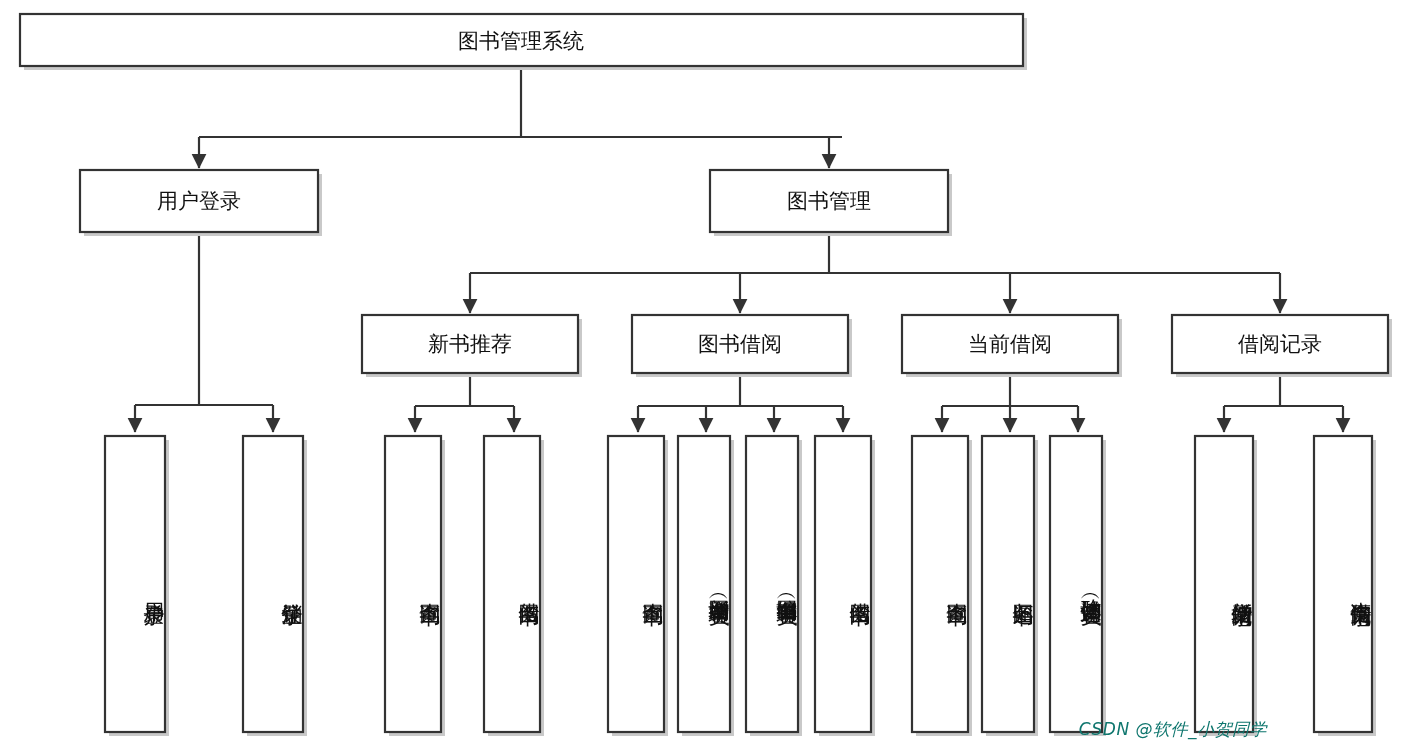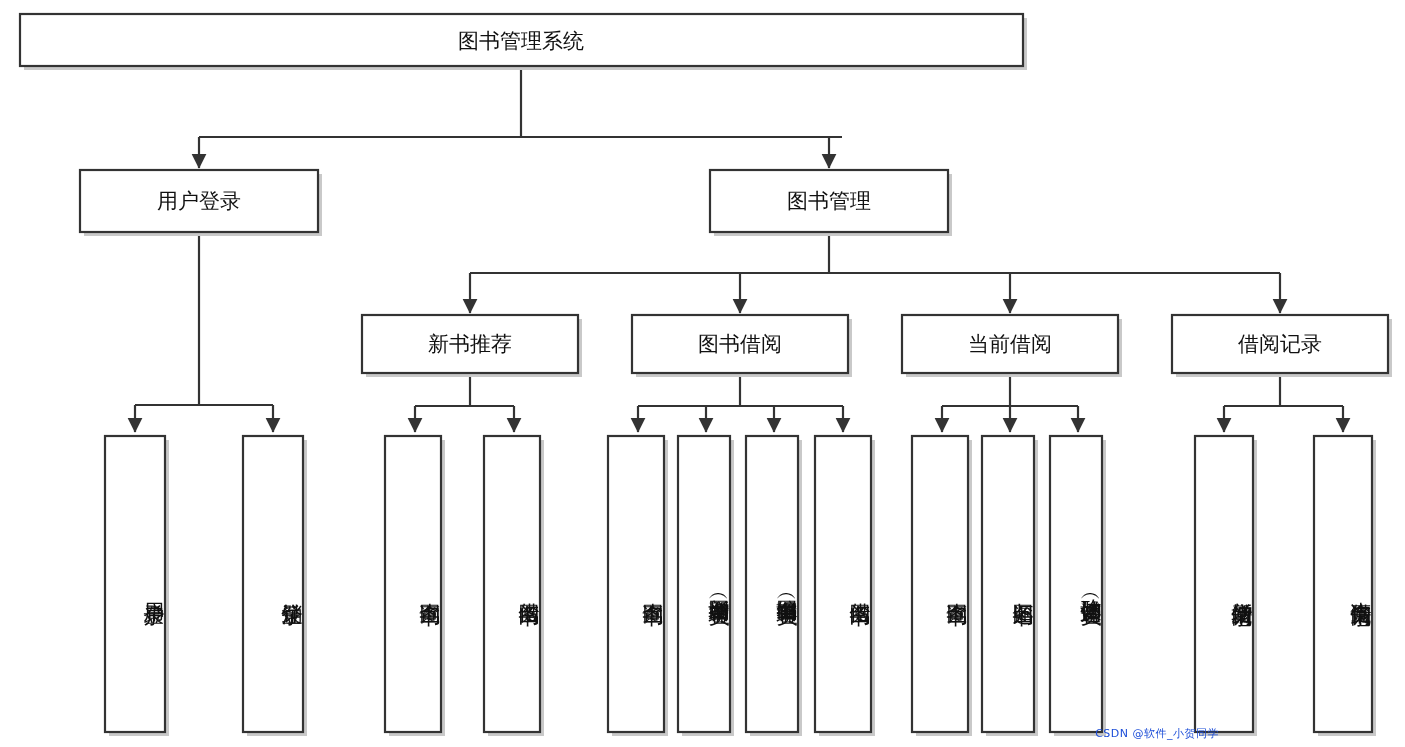--- a/index.html
+++ b/index.html
@@ -11,20 +11,21 @@
     width: 1405px;
     height: 747px;
     font-family: "DejaVu Sans", "Liberation Sans", sans-serif;
     overflow: hidden;
   }
   #diagram-root {
     position: relative;
     width: 1227px;
     height: 747px;
     background: #ffffff;
+    padding-left: 48px;
   }
   svg#tree-svg {
     position: absolute;
     left: 0;
     top: 0;
     width: 1405px;
     height: 747px;
     display: block;
   }
   .node-box {
@@ -61,24 +62,25 @@
     align-items: flex-start;
     justify-content: center;
     white-space: nowrap;
     pointer-events: none;
   }
   .watermark {
     position: absolute;
     right: 8px;
     bottom: 6px;
     font-family: "DejaVu Sans", "Liberation Sans", sans-serif;
-    font-size: 11px;
-    color: #1d4ed8;
+    font-size: 17px;
+    color: #0f766e;
     letter-spacing: 0.5px;
     white-space: nowrap;
+    font-style: italic;
   }
 </style>
 </head>
 <body>
 
 <div id="diagram-root">
 
   <svg id="tree-svg" viewBox="0 0 1405 747">
     <defs>
       <marker id="arrow" viewBox="0 0 12 12" refX="10.5" refY="6" markerWidth="7.5" markerHeight="7.5" orient="auto-start-reverse">

